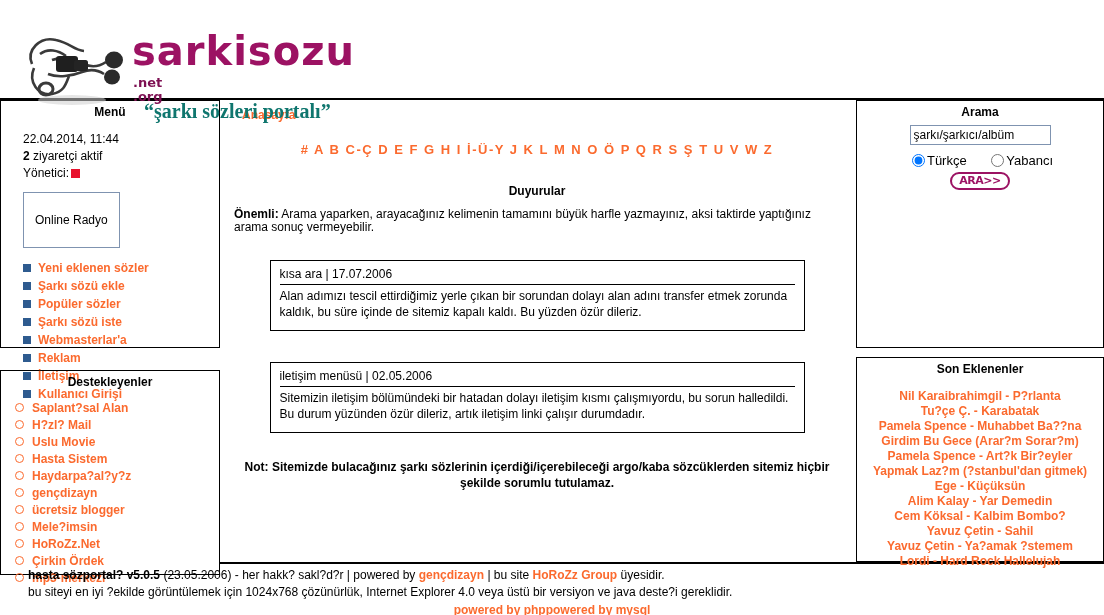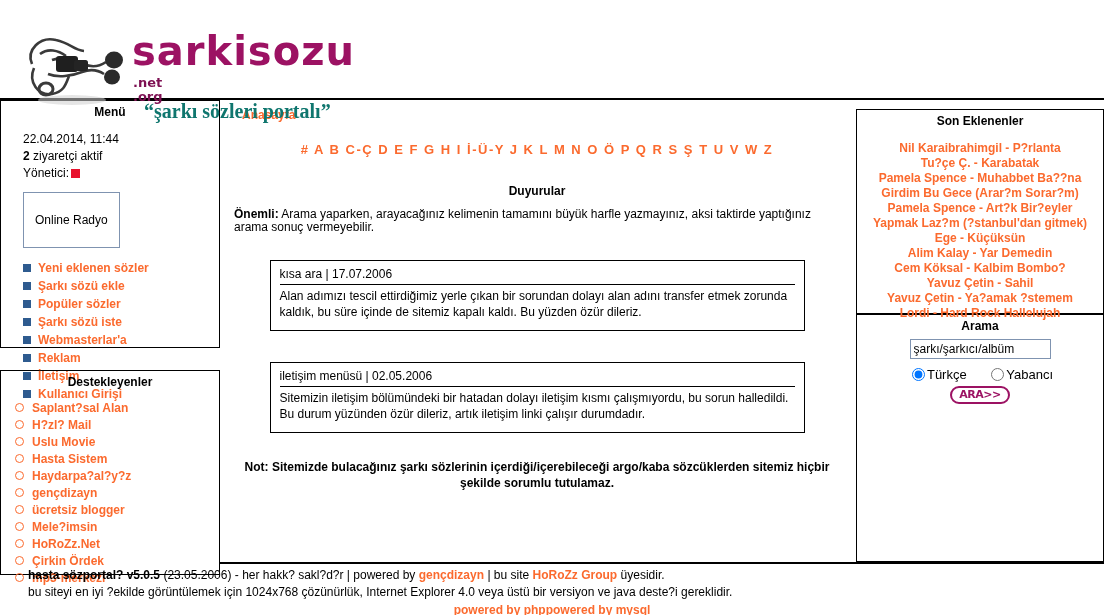--- a/index.html
+++ b/index.html
@@ -415,53 +415,53 @@
         <span>02.05.2006</span>
       </div>
       <div class="news-text">Sitemizin iletişim bölümündeki bir hatadan dolayı iletişim kısmı çalışmıyordu, bu sorun halledildi. Bu durum yüzünden özür dileriz, artık iletişim linki çalışır durumdadır.</div>
     </div>
 
     <div class="center-note">Not: Sitemizde bulacağınız şarkı sözlerinin içerdiği/içerebileceği argo/kaba sözcüklerden sitemiz hiçbir şekilde sorumlu tutulamaz.</div>
   </div>
 
   <div class="col-right">
 
+    <div class="panel search-panel">
+      <div class="panel-title">Arama</div>
+      <input class="search-input" type="text" value="şarkı/şarkıcı/albüm" style="">
+      <div class="radios">
+        <label>
+          <input type="radio" name="lang" checked="" style=""><span>Türkçe</span>
+        </label>
+        <label>
+          <input type="radio" name="lang" style=""><span>Yabancı</span>
+        </label>
+      </div>
+      <div class="ara-wrap">
+        <button class="ara-btn">ARA&gt;&gt;</button>
+      </div>
+    </div>
+
     <div class="panel recent-panel">
       <div class="panel-title">Son Eklenenler</div>
       <div class="recent">
         <div><a href="#">Nil Karaibrahimgil - P?rlanta</a></div>
         <div><a href="#">Tu?çe Ç. - Karabatak</a></div>
         <div><a href="#">Pamela Spence - Muhabbet Ba??na</a></div>
         <div><a href="#">Girdim Bu Gece (Arar?m Sorar?m)</a></div>
         <div><a href="#">Pamela Spence - Art?k Bir?eyler</a></div>
         <div><a href="#">Yapmak Laz?m (?stanbul'dan gitmek)</a></div>
         <div><a href="#">Ege - Küçüksün</a></div>
         <div><a href="#">Alim Kalay - Yar Demedin</a></div>
         <div><a href="#">Cem Köksal - Kalbim Bombo?</a></div>
         <div><a href="#">Yavuz Çetin - Sahil</a></div>
         <div><a href="#">Yavuz Çetin - Ya?amak ?stemem</a></div>
         <div><a href="#">Lordi - Hard Rock Hallelujah</a></div>
       </div>
     </div>
-
-    <div class="panel search-panel">
-      <div class="panel-title">Arama</div>
-      <input class="search-input" type="text" value="şarkı/şarkıcı/albüm" style="">
-      <div class="radios">
-        <label>
-          <input type="radio" name="lang" checked="" style=""><span>Türkçe</span>
-        </label>
-        <label>
-          <input type="radio" name="lang" style=""><span>Yabancı</span>
-        </label>
-      </div>
-      <div class="ara-wrap">
-        <button class="ara-btn">ARA&gt;&gt;</button>
-      </div>
-    </div>
   </div>
 </div>
 
 <div class="footer">
   <div>
     <b>hasta sözportal? v5.0.5</b>
     <span>(23.05.2006)</span>
     <span>- her hakk? sakl?d?r | powered by</span>
     <a href="#">gençdizayn</a>
     <span>| bu site</span>

